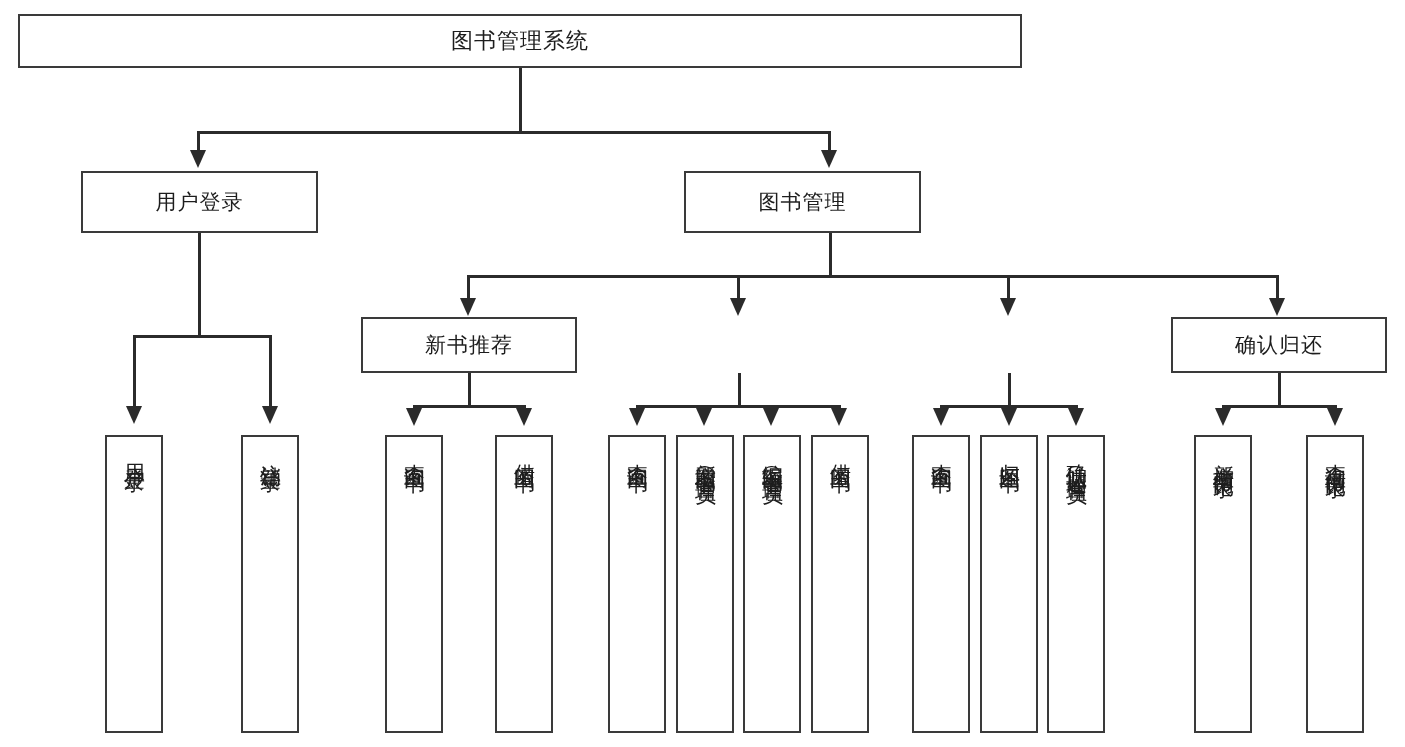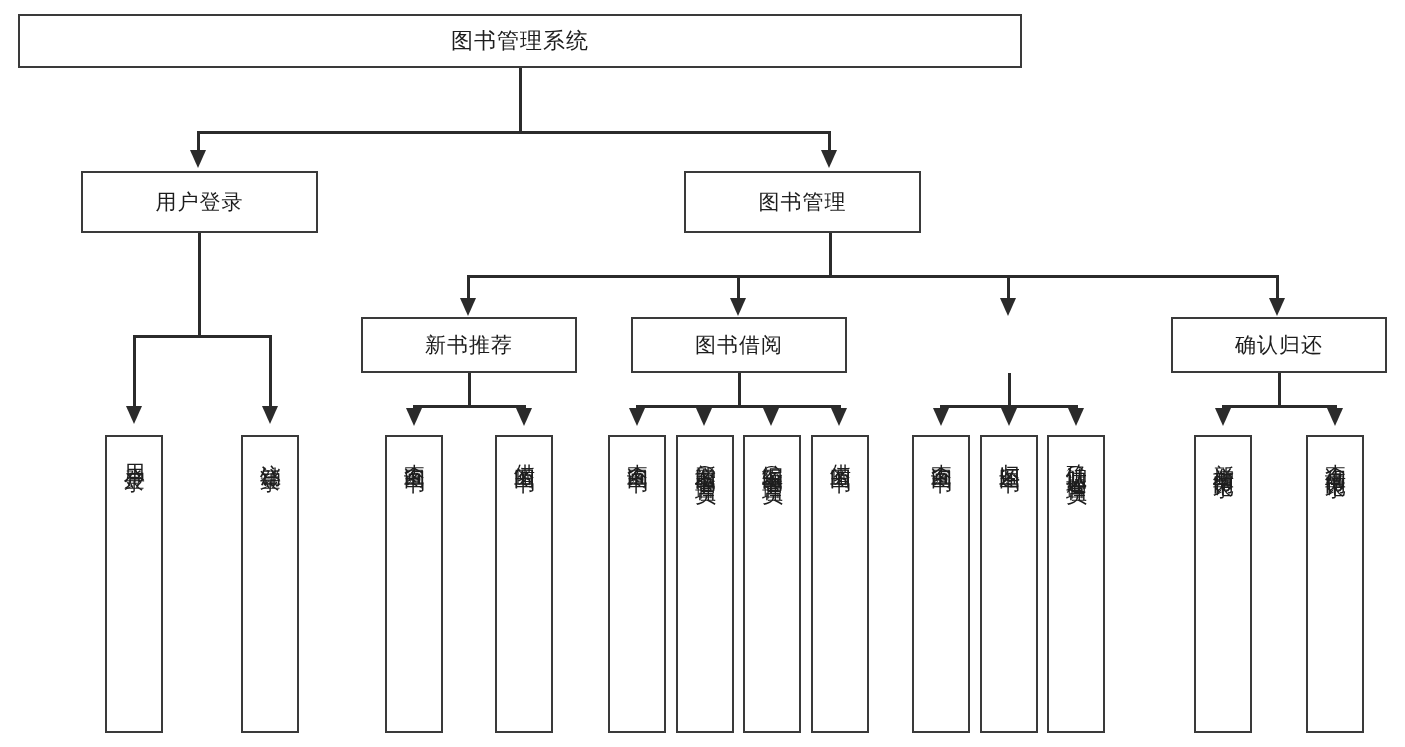--- a/index.html
+++ b/index.html
@@ -114,23 +114,20 @@
   <div class="ln vv" style="left:737px; top:275px; width:3px; height:26px;"></div>
   <div class="arrow" style="left:730px; top:298px;"></div>
   <div class="ln vv" style="left:1007px; top:275px; width:3px; height:26px;"></div>
   <div class="arrow" style="left:1000px; top:298px;"></div>
   <div class="ln vv" style="left:1276px; top:275px; width:3px; height:26px;"></div>
   <div class="arrow" style="left:1269px; top:298px;"></div>
 
   <div class="node h" style="left:361px; top:317px; width:216px; height:56px;">
     <span>新书推荐</span>
   </div>
-  <div class="node h" style="left:631px; top:317px; width:216px; height:56px;">
-    <span>图书借阅</span>
-  </div>
   <div class="node h" style="left:1171px; top:317px; width:216px; height:56px;">
     <span>确认归还</span>
   </div>
 
   <div class="ln vv" style="left:468px; top:373px; width:3px; height:34px;"></div>
   <div class="ln hh" style="left:413px; top:405px; width:113px; height:3px;"></div>
   <div class="ln vv" style="left:413px; top:405px; width:3px; height:6px;"></div>
   <div class="arrow" style="left:406px; top:408px;"></div>
   <div class="ln vv" style="left:523px; top:405px; width:3px; height:6px;"></div>
   <div class="arrow" style="left:516px; top:408px;"></div>

